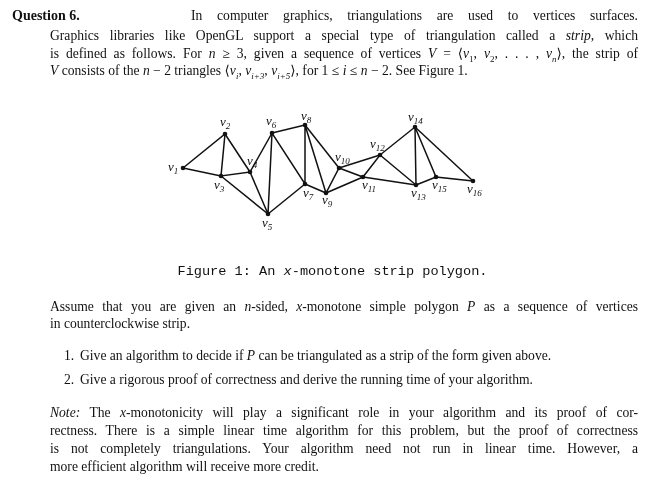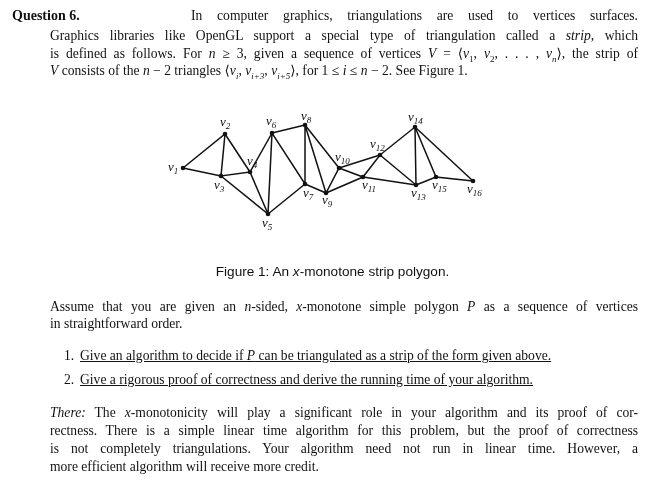--- a/index.html
+++ b/index.html
@@ -5,22 +5,22 @@
   html,body{margin:0;padding:0;background:#fff;}
   body{width:665px;height:500px;position:relative;overflow:hidden;font-family:"DejaVu Serif","Liberation Serif",serif;color:#111;}
   .ln{position:absolute;left:50px;width:588px;font-size:13.6px;line-height:17px;white-space:nowrap;font-family:Liberation Serif, serif;}
   .just{text-align:justify;text-align-last:justify;}
   .qtitle{position:absolute;left:12px;top:8px;font-weight:bold;font-size:14px;font-family:"Liberation Serif",serif;}
   .first{position:absolute;left:191px;top:8px;width:447px;font-size:13.6px;text-align:justify;text-align-last:justify;font-family:"Liberation Serif",serif;white-space:nowrap;}
   i,.it{font-style:italic;}
   svg{position:absolute;left:0;top:0;}
   .lbl{font-family:"Liberation Serif",serif;font-style:italic;font-size:13px;fill:#111;}
   .sub{font-size:9px;}
-  .cap{position:absolute;left:0;width:665px;text-align:center;top:264px;font-size:13.6px;font-family:Liberation Sans, sans-serif;}
-  .li{position:absolute;left:64px;font-size:13.6px;font-family:"Liberation Serif",serif;white-space:nowrap;text-decoration:underline;}
+  .cap{position:absolute;left:0;width:665px;text-align:center;top:264px;font-size:13.6px;font-family:Liberation Mono, monospace;}
+  .li{position:absolute;left:64px;font-size:13.6px;font-family:"Liberation Serif",serif;white-space:nowrap;}
   .li .n{display:inline-block;width:16px;}
 </style>
 </head>
 <body>
 
 <div class="qtitle">Question 6.</div>
 <div class="first">In computer graphics, triangulations are used to vertices surfaces.</div>
 <div class="ln just" style="top:27px">Graphics libraries like OpenGL support a special type of triangulation called a <i>strip</i>, which</div>
 <div class="ln just" style="top:45px">is defined as follows. For <i>n</i> ≥ 3, given a sequence of vertices <i>V</i> = ⟨<i>v</i><sub style="font-size:9px">1</sub>, <i>v</i><sub style="font-size:9px">2</sub>, . . . , <i>v<sub style="font-size:9px">n</sub></i>⟩, the strip of</div>
 <div class="ln" style="top:62px"><i>V</i> consists of the <i>n</i> − 2 triangles ⟨<i>v<sub style="font-size:9px">i</sub></i>, <i>v<sub style="font-size:9px">i+3</sub></i>, <i>v<sub style="font-size:9px">i+5</sub></i>⟩, for 1 ≤ <i>i</i> ≤ <i>n</i> − 2. See Figure 1.</div>
@@ -78,21 +78,21 @@
     <text x="411" y="197">v<tspan class="sub" dy="3">13</tspan></text>
     <text x="408" y="121">v<tspan class="sub" dy="3">14</tspan></text>
     <text x="432" y="189">v<tspan class="sub" dy="3">15</tspan></text>
     <text x="467" y="193">v<tspan class="sub" dy="3">16</tspan></text>
   </g>
 </svg>
 
 <div class="cap">Figure 1: An <i>x</i>-monotone strip polygon.</div>
 
 <div class="ln just" style="top:298px">Assume that you are given an <i>n</i>-sided, <i>x</i>-monotone simple polygon <i>P</i> as a sequence of vertices</div>
-<div class="ln" style="top:315px">in straightforward order.</div>
+<div class="ln" style="top:315px">in counterclockwise strip.</div>
 
 <div class="li" style="top:348px"><span class="n">1.</span>Give an algorithm to decide if <i>P</i> can be triangulated as a strip of the form given above.</div>
 <div class="li" style="top:372px"><span class="n">2.</span><span>Give a rigorous proof of correctness and derive the running time of your algorithm.</span></div>
 
-<div class="ln just" style="top:404px"><i>There:</i> The <i>x</i>-monotonicity will play a significant role in your algorithm and its proof of cor-</div>
+<div class="ln just" style="top:404px"><i>Note:</i> The <i>x</i>-monotonicity will play a significant role in your algorithm and its proof of cor-</div>
 <div class="ln just" style="top:422px">rectness. There is a simple linear time algorithm for this problem, but the proof of correctness</div>
 <div class="ln just" style="top:440px">is not completely triangulations. Your algorithm need not run in linear time. However, a</div>
 <div class="ln" style="top:458px">more efficient algorithm will receive more credit.</div>
 
 </body></html>

